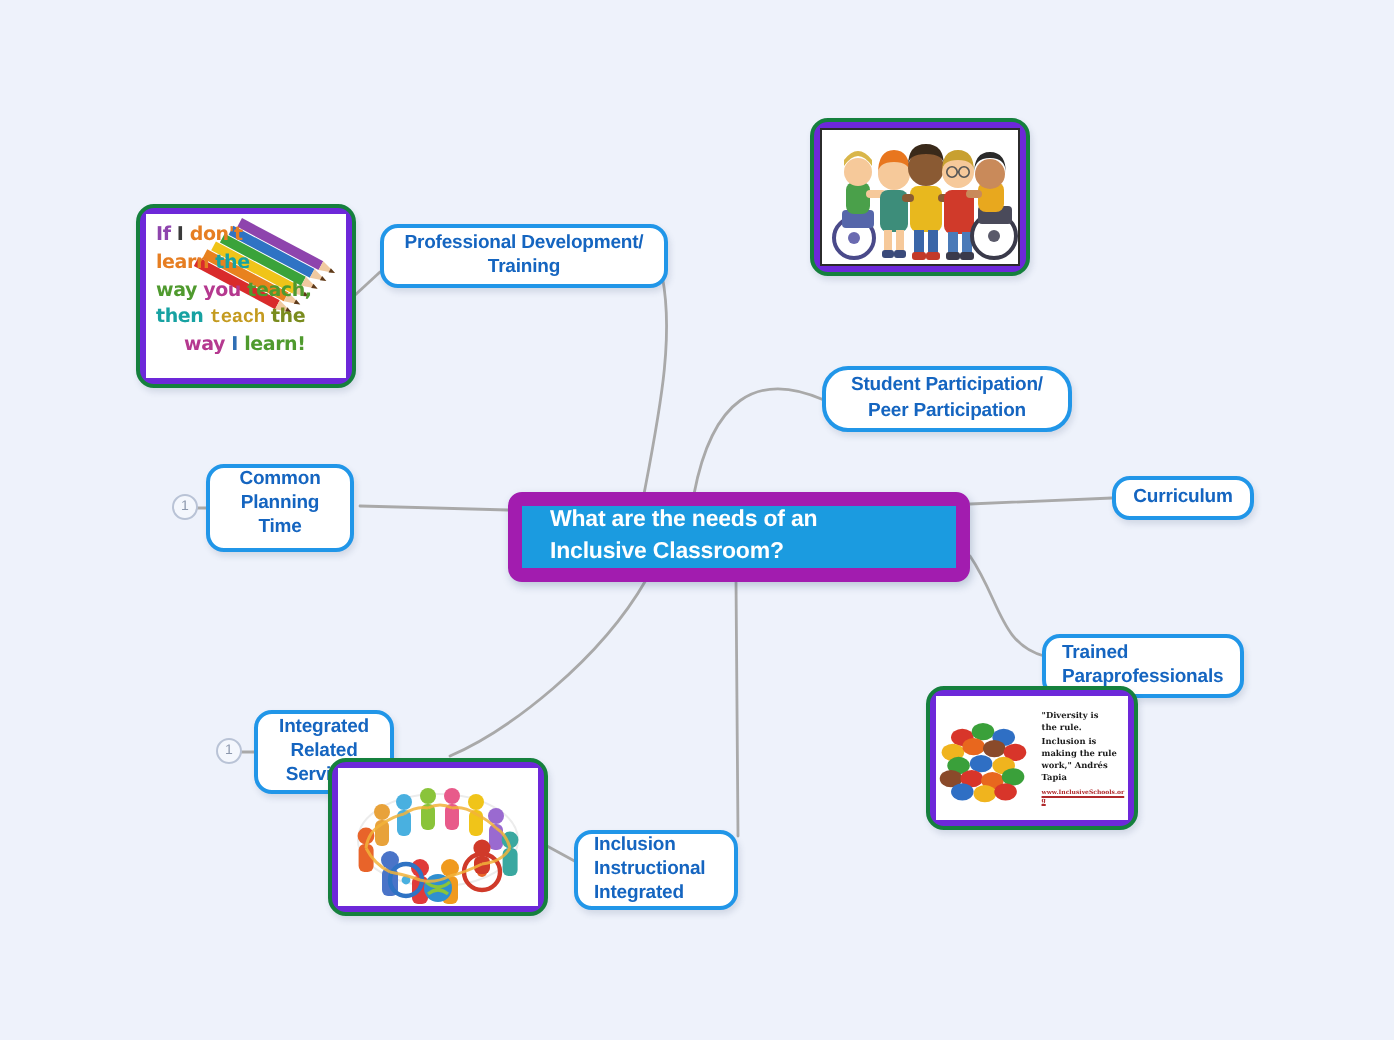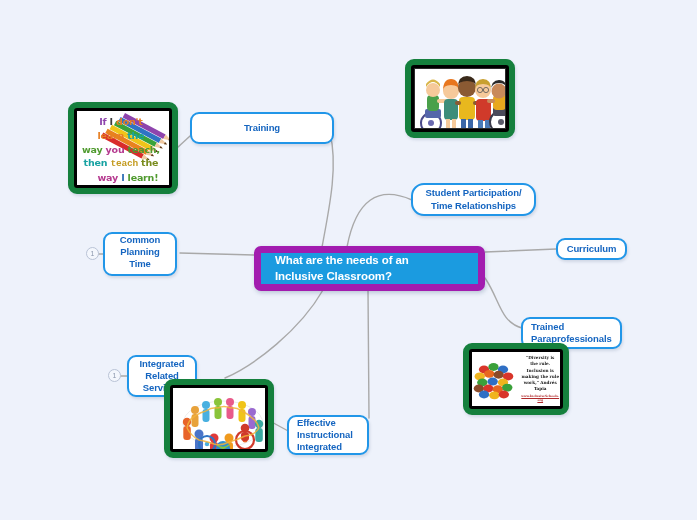--- a/index.html
+++ b/index.html
@@ -85,27 +85,26 @@
     align-items: center;
     justify-content: center;
     line-height: 1;
     box-sizing: border-box;
   }
 
   
   .imgcard {
     position: absolute;
     box-sizing: border-box;
-    border: 6px solid #15803d;
+    border: 2px solid #15803d;
     border-radius: 9px;
-    background: #000000;
+    background: #6d28d9;
     box-shadow: 1px 2px 3px rgba(60,80,120,0.16);
     overflow: hidden;
     padding: 3px;
-    text-align: center;
   }
   .imgcard .inner {
     width: 100%;
     height: 100%;
     position: relative;
     overflow: hidden;
   }
 
   
   .quote-pencils {
@@ -203,45 +202,46 @@
 
   <div class="central" style="left:254px; top:246px; width:231px; height:45px;">
     <div>
       <div>What are the needs of an</div>
       <div>Inclusive Classroom?</div>
     </div>
   </div>
 
   <div class="node" style="left:190px; top:112px; width:144px; height:32px;">
     <div>
+      <div>Professional Development/</div>
       <div>Training</div>
     </div>
   </div>
 
   <div class="node" style="left:411px; top:183px; width:125px; height:33px;border-radius:13px;">
     <div>
       <div>Student Participation/</div>
-      <div>Time Relationships</div>
+      <div>Peer Participation</div>
     </div>
   </div>
 
   <div class="node left-align" style="left:521px; top:317px; width:101px; height:32px;">
     <div>
       <div>Trained</div>
       <div>Paraprofessionals</div>
     </div>
   </div>
 
   <div class="node" style="left:556px; top:238px; width:71px; height:22px;">
     <div>Curriculum</div>
   </div>
 
   <div class="node left-align" style="left:287px; top:415px; width:82px; height:40px;">
     <div>
-      <div>Effective</div>
+      <div>Inclusion</div>
       <div>Instructional</div>
       <div>Integrated</div>
     </div>
   </div>
 
   <div class="node" style="left:127px; top:355px; width:70px; height:42px;">
     <div>
       <div>Integrated</div>
       <div>Related</div>
       <div>Services</div>

